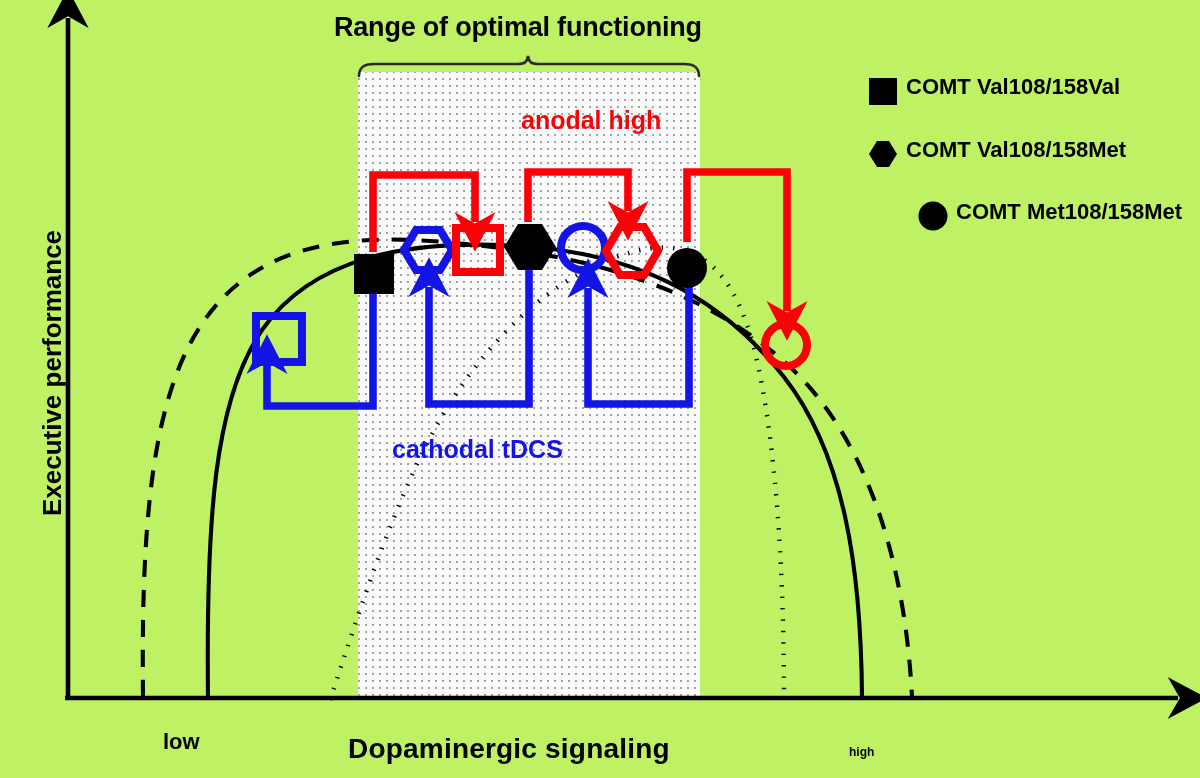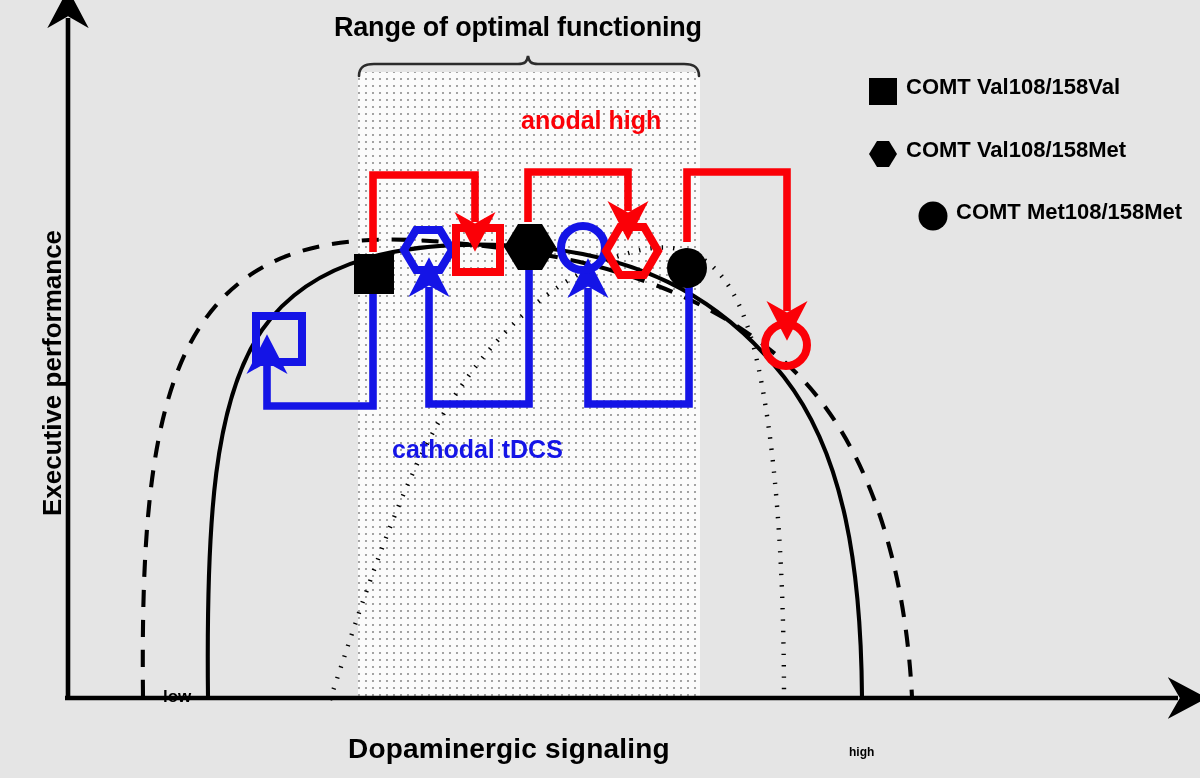--- a/index.html
+++ b/index.html
@@ -8,21 +8,21 @@
     padding: 0;
     background: #ffffff;
   }
   body {
     font-family: "Liberation Sans", sans-serif;
   }
   #figure {
     position: relative;
     width: 1200px;
     height: 778px;
-    background: #e5e5e5;
+    background: #bef264;
     overflow: hidden;
   }
   #figure svg.layer {
     position: absolute;
     left: 0;
     top: 0;
     width: 1200px;
     height: 778px;
   }
   .lbl {
@@ -52,22 +52,22 @@
     color: #1414e6;
   }
   #label-xaxis {
     left: 348px;
     top: 735px;
     font-size: 28px;
     letter-spacing: 0.2px;
   }
   #label-low {
     left: 163px;
-    top: 688px;
-    font-size: 17px;
+    top: 731px;
+    font-size: 22px;
   }
   #label-high {
     left: 849px;
     top: 731px;
     font-size: 12px;
     margin-top: 15px;
   }
   #label-yaxis {
     left: -98px;
     top: 360px;

